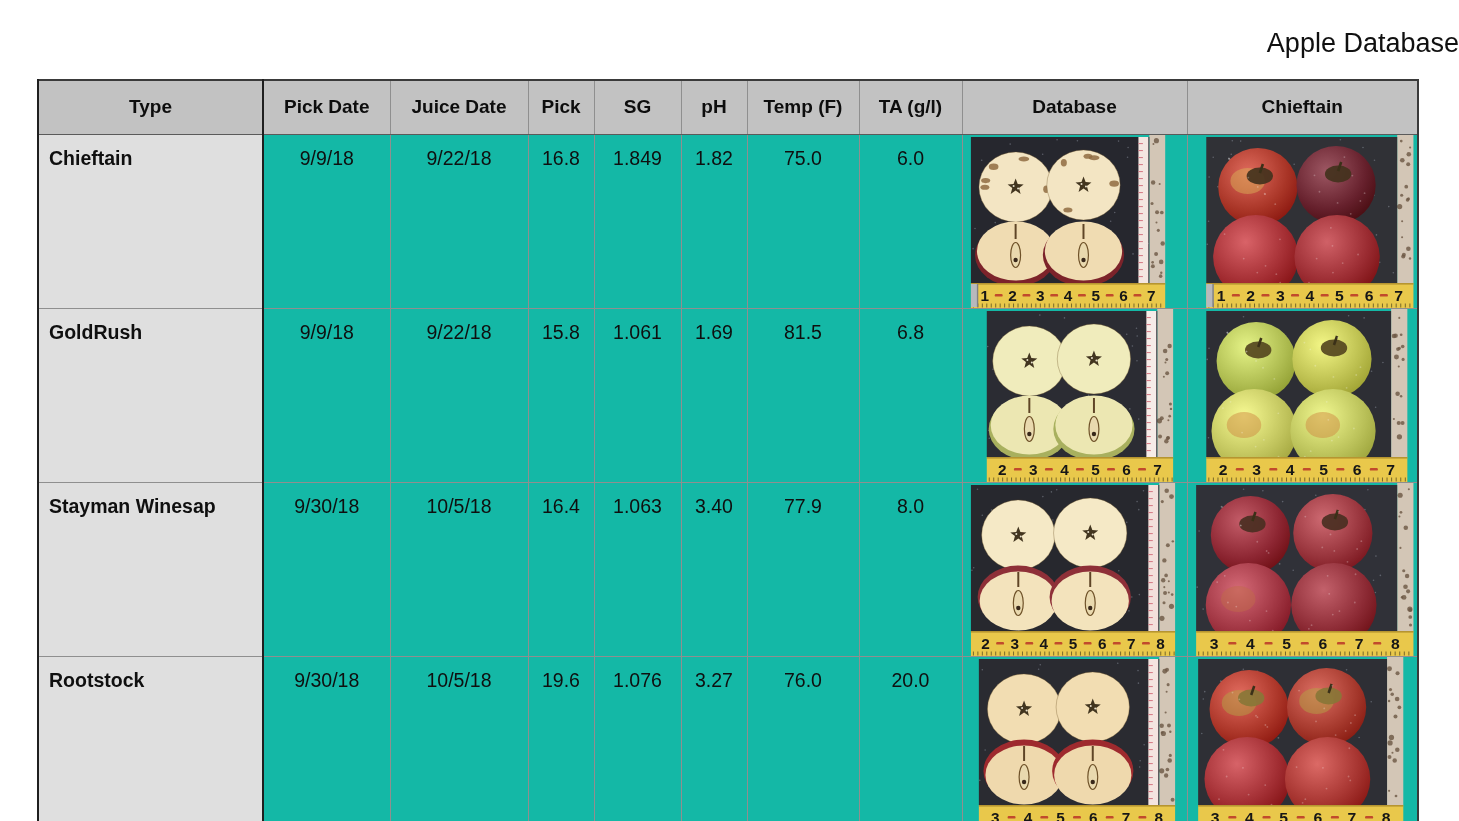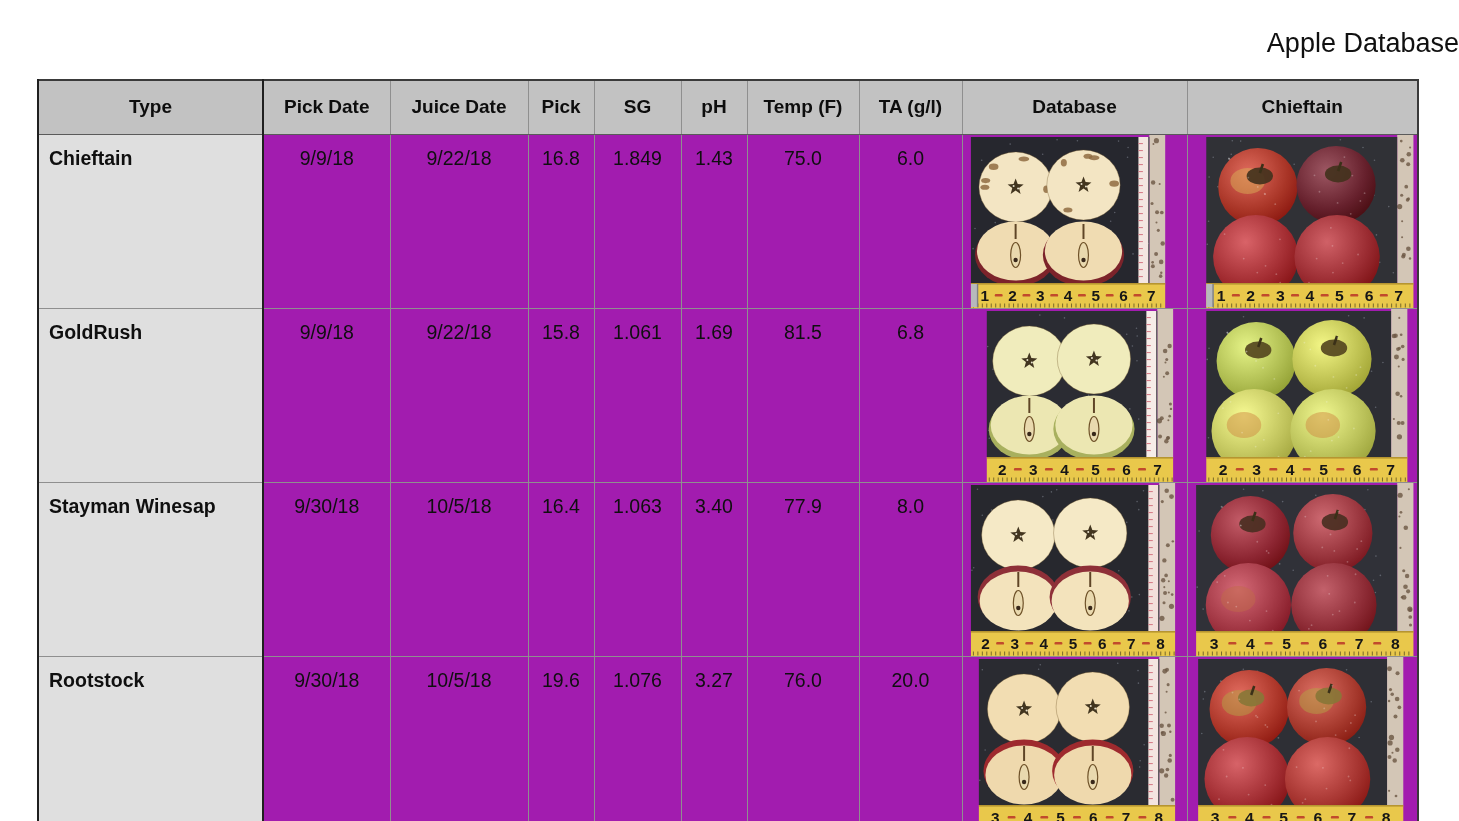--- a/index.html
+++ b/index.html
@@ -2,21 +2,21 @@
 <html><head>
 <meta charset="utf-8">
 <style>
   html,body{margin:0;padding:0;background:#ffffff;}
   body{width:1459px;height:821px;font-family:"Liberation Sans",sans-serif;overflow:hidden;}
   .title{text-align:right;font-size:27px;color:#101010;padding-top:28px;padding-bottom:20px;}
   table.db{border-collapse:collapse;table-layout:fixed;margin-left:37px;width:1380px;border:2px solid #3a3a3a;}
   th,td{border:1px solid #8f8f8f;overflow:hidden;box-sizing:border-box;}
   thead th{background:#c2c2c2;height:54px;font-size:19px;font-weight:bold;color:#0d0d0d;border-bottom:1px solid #5a5a5a;text-align:center;}
   tbody tr{height:174px;}
-  tbody td{vertical-align:top;font-size:19.5px;color:#0f0f0f;text-align:center;padding-top:12px;background:#a21caf;}
+  tbody td{vertical-align:top;font-size:19.5px;color:#0f0f0f;text-align:center;padding-top:12px;background:#14b8a6;}
   th:first-child,td:first-child{border-left:2px solid #1f1f1f;border-right:2px solid #1f1f1f;}
   td.type-cell{background:#dfdfdf;text-align:left;padding-left:10px;font-weight:bold;margin-top:32px;}
   td.photo-cell{padding:0;}
   svg.photo{display:block;width:100%;height:173px;}
 </style>
 </head>
 <body>
 
 <div class="title">Apple Database</div>
 
@@ -47,21 +47,21 @@
         <th>Chieftain</th>
       </tr>
     </thead>
   <tbody>
       <tr>
         <td class="type-cell">Chieftain</td>
         <td>9/9/18</td>
         <td>9/22/18</td>
         <td>16.8</td>
         <td>1.849</td>
-        <td>1.43</td>
+        <td>1.82</td>
         <td>75.0</td>
         <td>6.0</td>
         <td class="photo-cell">
           <svg class="photo" viewBox="0 0 226 173" preserveAspectRatio="none" xmlns="http://www.w3.org/2000/svg">
             <defs></defs>
             <rect x="188" y="0" width="16" height="148" fill="#d3c6b6"></rect>
             <circle cx="200.57227058531134" cy="77.49396297959174" r="1.8566494532162325" fill="#6b5643" opacity="0.8"></circle>
             <circle cx="201.46903625768027" cy="108.52077195965103" r="2.2691518251318485" fill="#6b5643" opacity="0.8"></circle>
             <circle cx="191.56893462063454" cy="131.18755860172678" r="1.9969474020879716" fill="#6b5643" opacity="0.8"></circle>
             <circle cx="199.39896227105055" cy="141.15807025364484" r="1.7976020461966984" fill="#6b5643" opacity="0.8"></circle>

